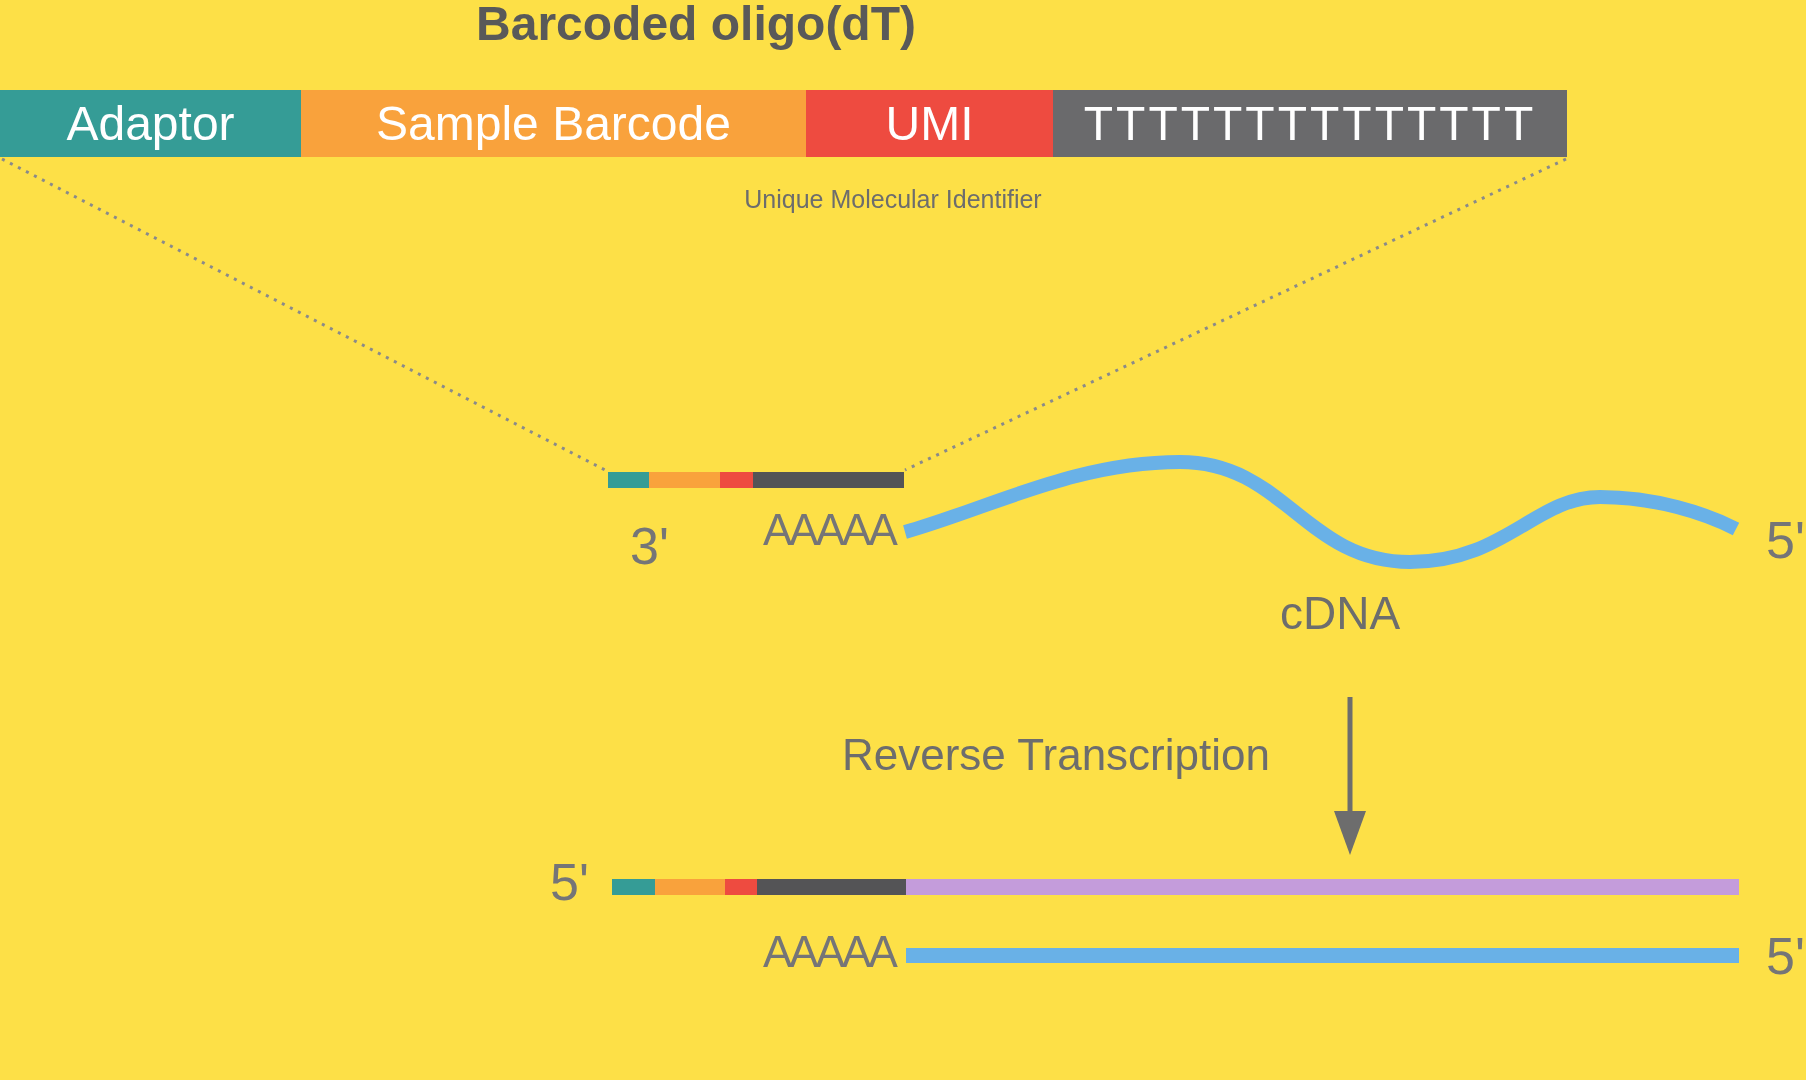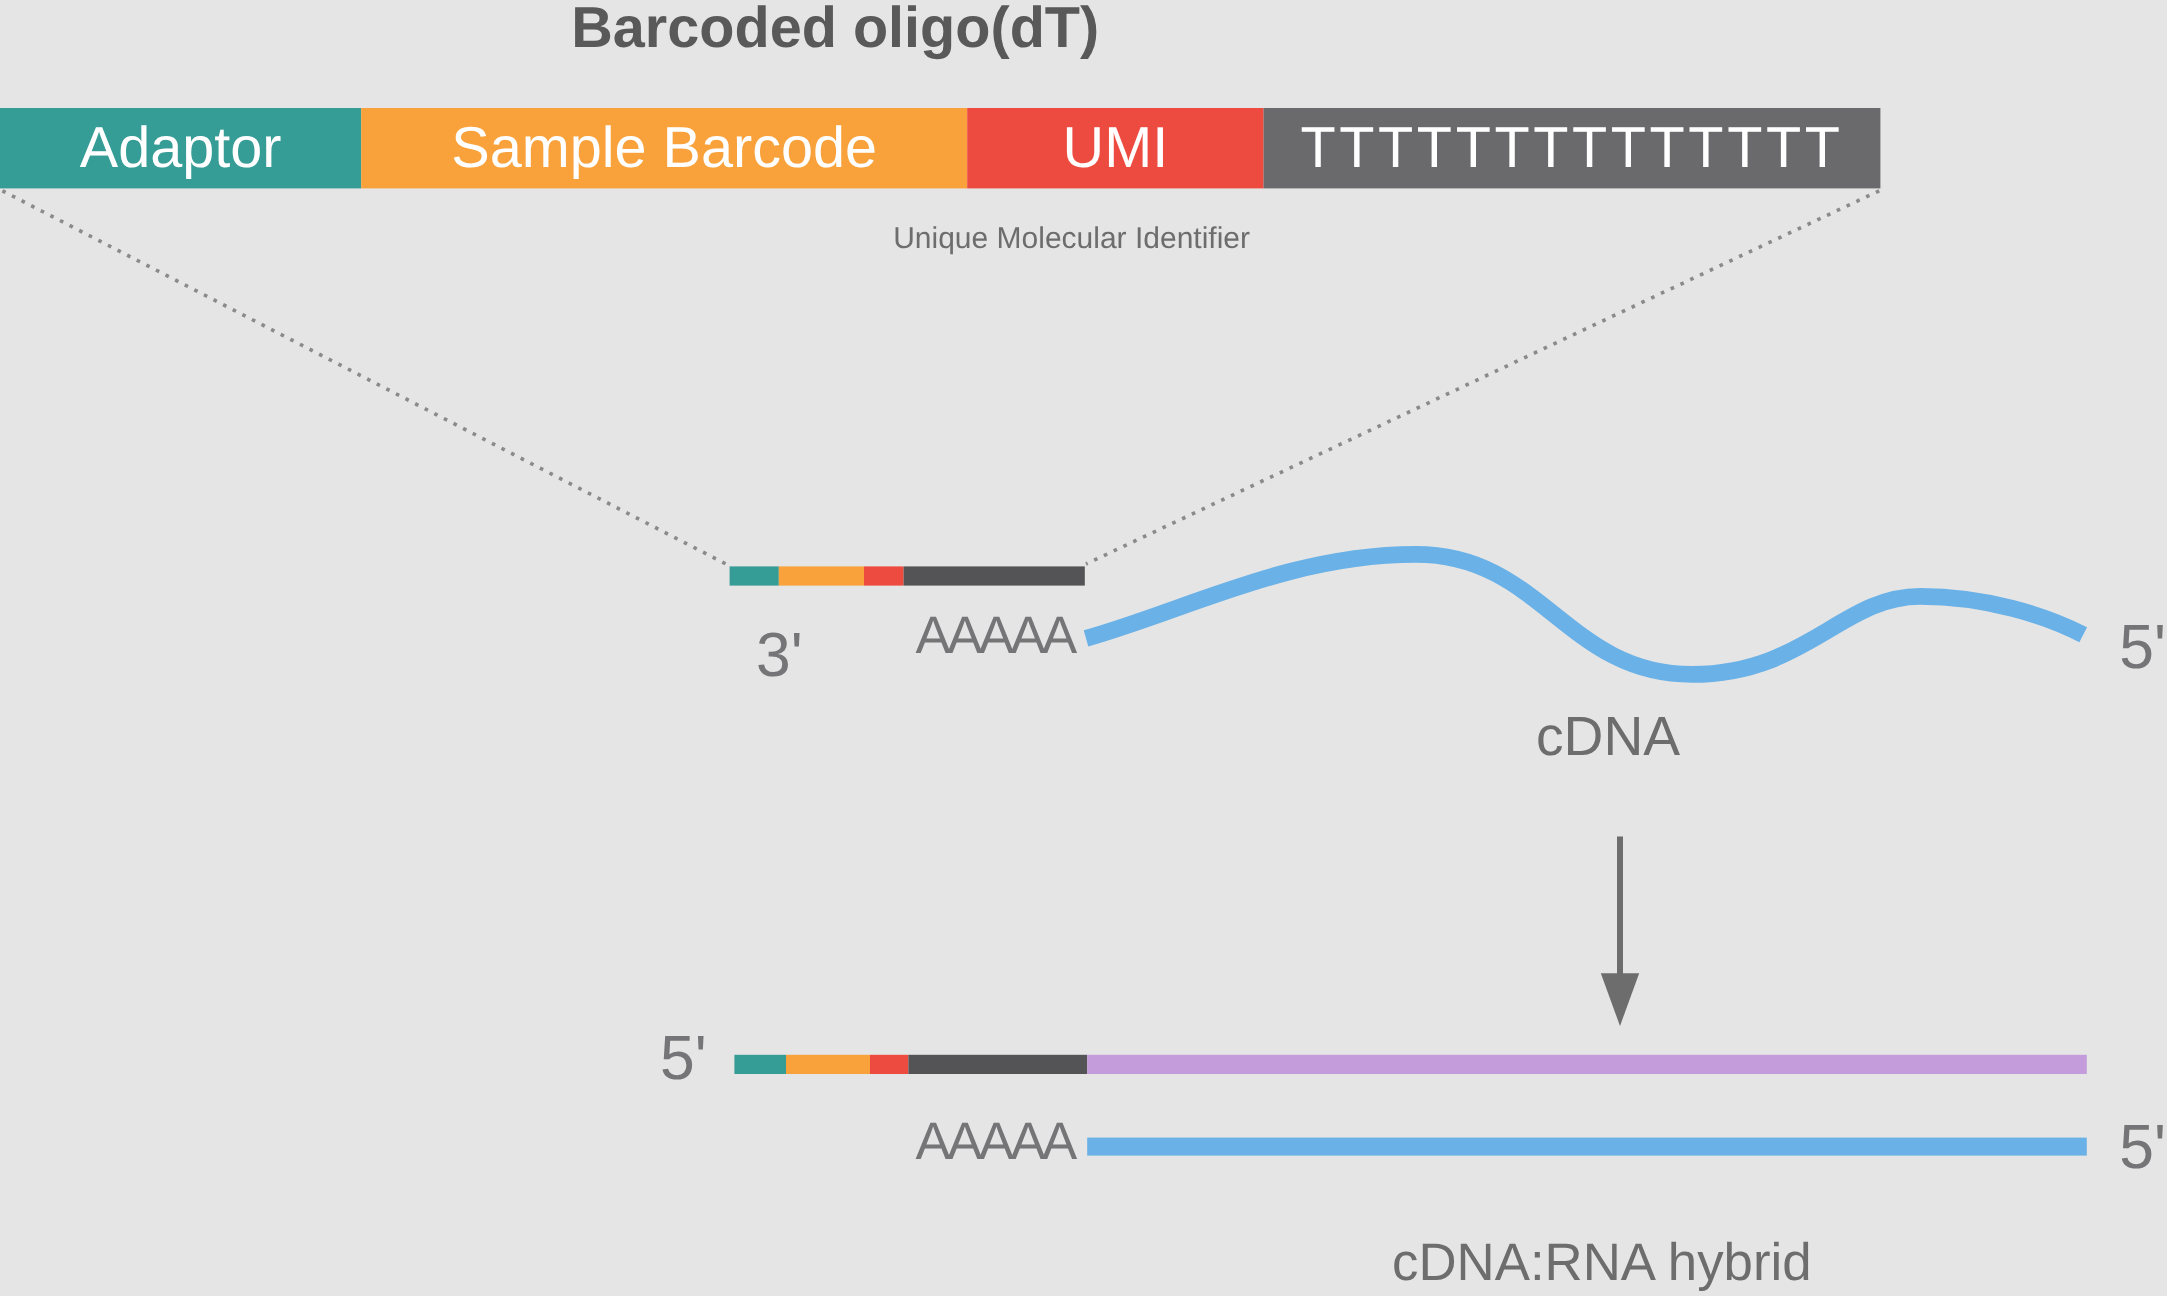--- a/index.html
+++ b/index.html
@@ -1,17 +1,17 @@
 <!DOCTYPE html>
 <html><head>
 <meta charset="utf-8">
 <style>
   html,body{margin:0;padding:0;background:#000;}
   .canvas{
-    position:relative;width:1806px;height:1080px;background:#e5e5e5;overflow:hidden;
+    position:relative;width:1806px;height:1080px;background:#fde047;overflow:hidden;
     font-family:"Liberation Sans","DejaVu Sans",sans-serif;
   }
   .abs{position:absolute;}
   
   .title{left:440px;top:-6px;width:512px;text-align:center;font-size:48px;font-weight:bold;line-height:60px;white-space:nowrap;}
   
   .oligo-bar{left:0;top:90px;width:1567px;height:67px;display:flex;}
   .oligo-seg{height:100%;display:flex;align-items:center;justify-content:center;}
   .seg-adaptor{width:301px;}
   .seg-barcode{width:505px;}
@@ -76,27 +76,27 @@
     <div class="ms0" style="background-color: rgb(53, 156, 150);"></div>
     <div class="ms1" style="background-color: rgb(249, 162, 60);"></div>
     <div class="ms2" style="background-color: rgb(238, 75, 64);"></div>
     <div class="ms3" style="background-color: rgb(84, 84, 86);"></div>
   </div>
   <div class="abs three-prime" style="color: rgb(117, 117, 119);">3'</div>
   <div class="abs polya-mid" style="color: rgb(117, 117, 119);">AAAAA</div>
   <div class="abs mrna-label" style="color: rgb(109, 109, 109);">cDNA</div>
   <div class="abs five-prime-mid" style="color: rgb(117, 117, 119);">5'</div>
 
+  <div class="abs rt-label" style="color: rgb(109, 109, 109);">Reverse Transcription</div>
 
   <div class="abs five-prime-bl" style="color: rgb(117, 117, 119);">5'</div>
   <div class="abs mini-bar product-bar">
     <div class="bs0" style="background-color: rgb(53, 156, 150);"></div>
     <div class="bs1" style="background-color: rgb(249, 162, 60);"></div>
     <div class="bs2" style="background-color: rgb(238, 75, 64);"></div>
     <div class="bs3" style="background-color: rgb(84, 84, 86);"></div>
     <div class="bs4" style="background-color: rgb(196, 156, 219);"></div>
   </div>
   <div class="abs polya-bot" style="color: rgb(117, 117, 119);">AAAAA</div>
   <div class="abs rna-line" style="background-color: rgb(105, 177, 231);"></div>
   <div class="abs five-prime-br" style="color: rgb(117, 117, 119);">5'</div>
-  <div class="abs hybrid-caption" style="color: rgb(109, 109, 109);">cDNA:RNA hybrid</div>
 
 </div>
 
 </body></html>

